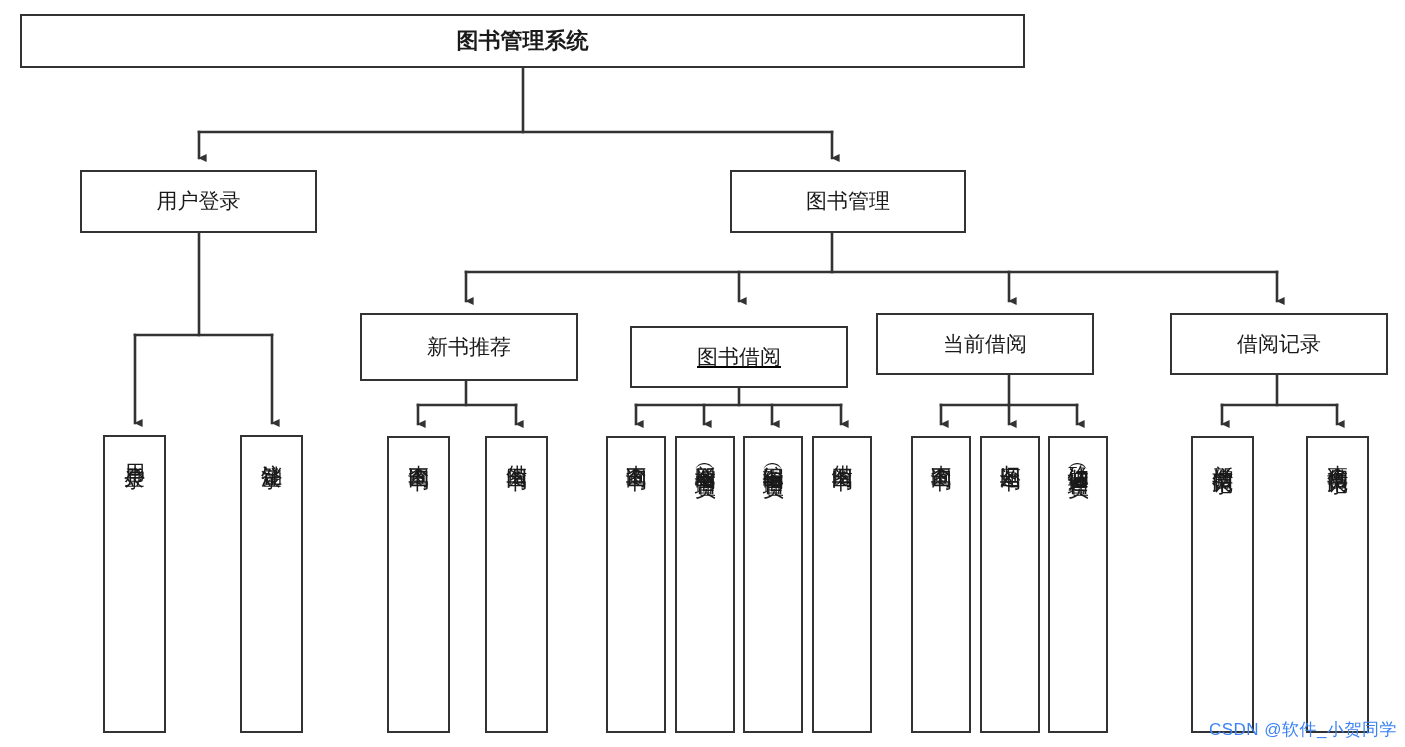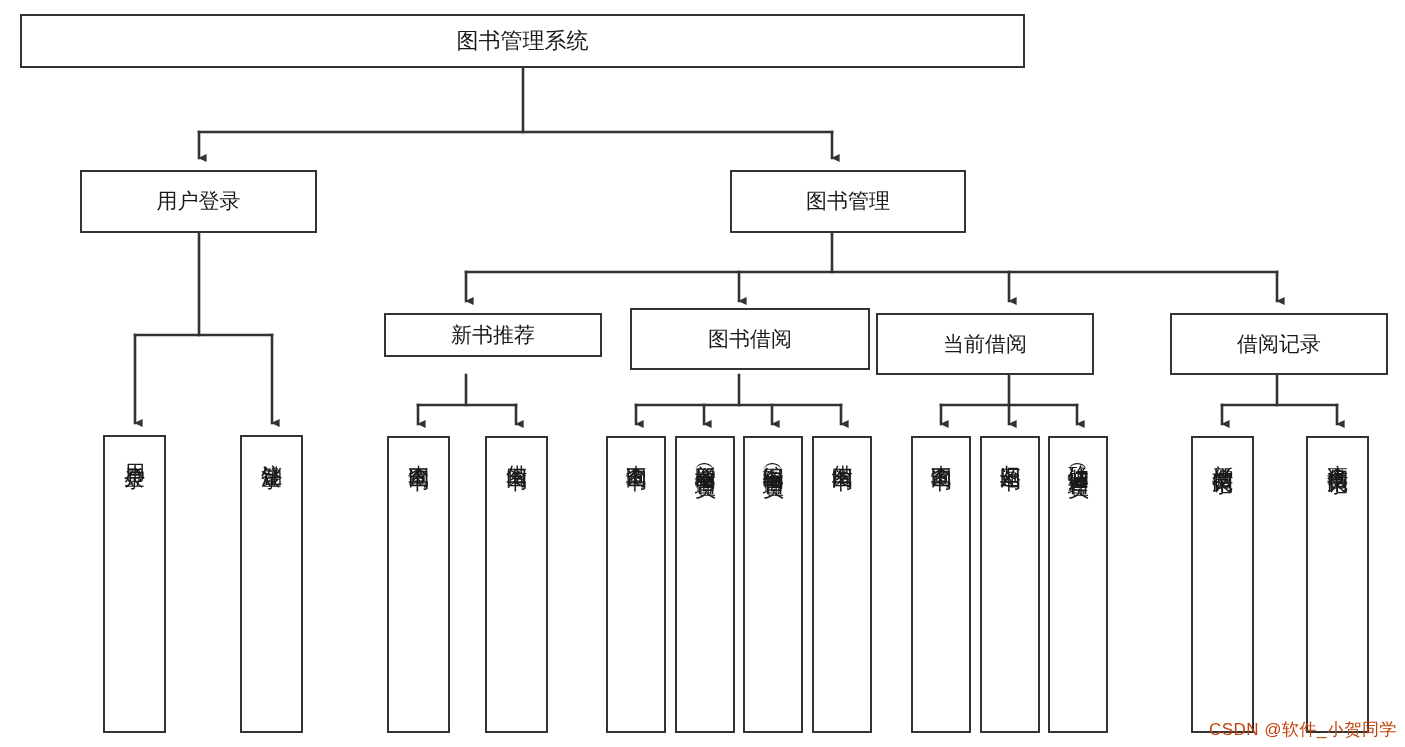--- a/index.html
+++ b/index.html
@@ -59,21 +59,21 @@
     letter-spacing: 2px;
     white-space: nowrap;
     display: block;
     margin: 0 auto;
   }
   #watermark {
     position: absolute;
     right: 8px;
     bottom: 6px;
     font-size: 17px;
-    color: #c2410c;
+    color: #3b82f6;
     font-family: "Liberation Sans", "DejaVu Sans", sans-serif;
     letter-spacing: 0.5px;
     white-space: nowrap;
     user-select: none;
   }
 </style>
 </head>
 <body>
 
 <div id="diagram-root">
@@ -122,37 +122,37 @@
       <path d="M1009,405 L1009,424" marker-end="url(#arrowhead)"></path>
       <path d="M1077,405 L1077,424" marker-end="url(#arrowhead)"></path>
 
       <path d="M1277,375 L1277,405"></path>
       <path d="M1222,405 L1337,405"></path>
       <path d="M1222,405 L1222,424" marker-end="url(#arrowhead)"></path>
       <path d="M1337,405 L1337,424" marker-end="url(#arrowhead)"></path>
     </g>
   </svg>
 
-  <div class="node root horiz" style="left:20px; top:14px; width:1005px; height:54px;">
+  <div class="node root horiz" style="left:20px; top:14px; width:1005px; height:54px;font-weight:bold;">
     <span class="label">图书管理系统</span>
   </div>
 
   <div class="node horiz" style="left:80px; top:170px; width:237px; height:63px;">
     <span class="label">用户登录</span>
   </div>
 
   <div class="node horiz" style="left:712px; top:170px; width:236px; height:63px;margin-left:18px;">
     <span class="label">图书管理</span>
   </div>
 
-  <div class="node horiz" style="left:360px; top:313px; width:218px; height:44px;margin-left:24px;">
+  <div class="node horiz" style="left:360px; top:313px; width:218px; height:68px;">
     <span class="label">新书推荐</span>
   </div>
 
-  <div class="node horiz" style="left:630px; top:308px; width:240px; height:62px;">
+  <div class="node horiz" style="left:630px; top:326px; width:218px; height:62px;text-decoration:underline;">
     <span class="label">图书借阅</span>
   </div>
 
   <div class="node horiz" style="left:876px; top:313px; width:218px; height:62px;">
     <span class="label">当前借阅</span>
   </div>
 
   <div class="node horiz" style="left:1170px; top:313px; width:218px; height:62px;">
     <span class="label">借阅记录</span>
   </div>

